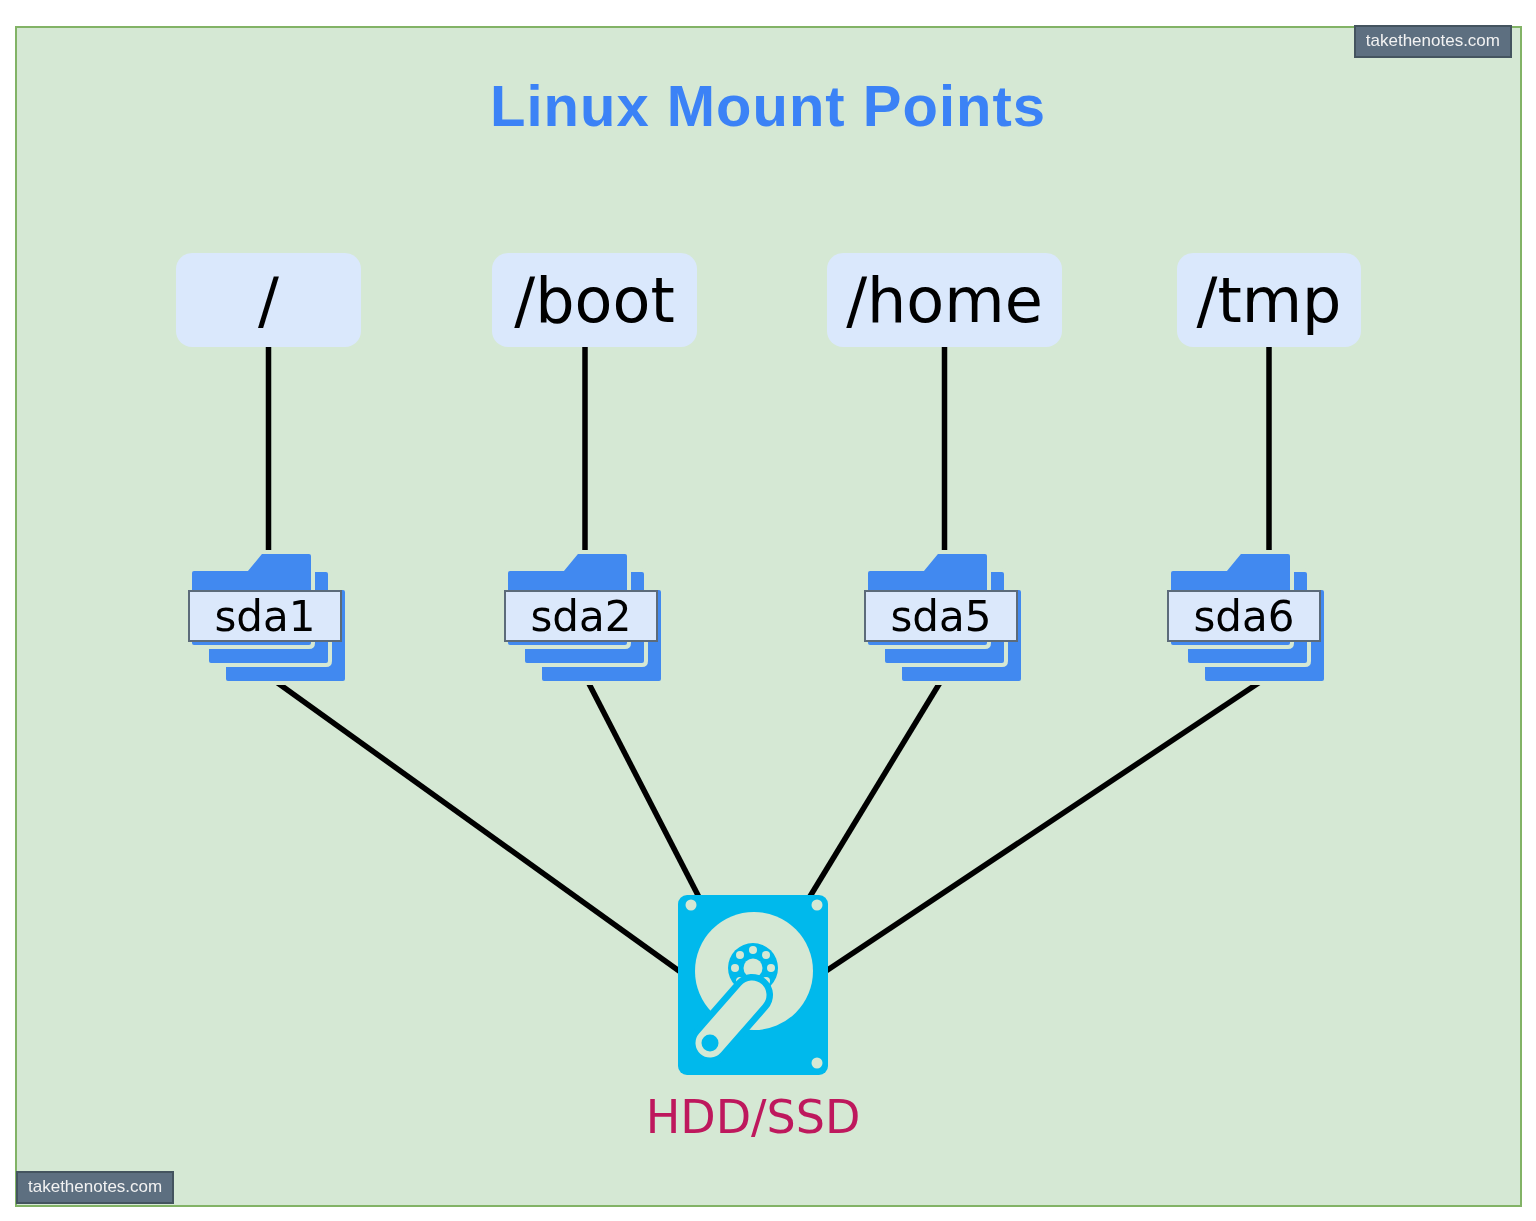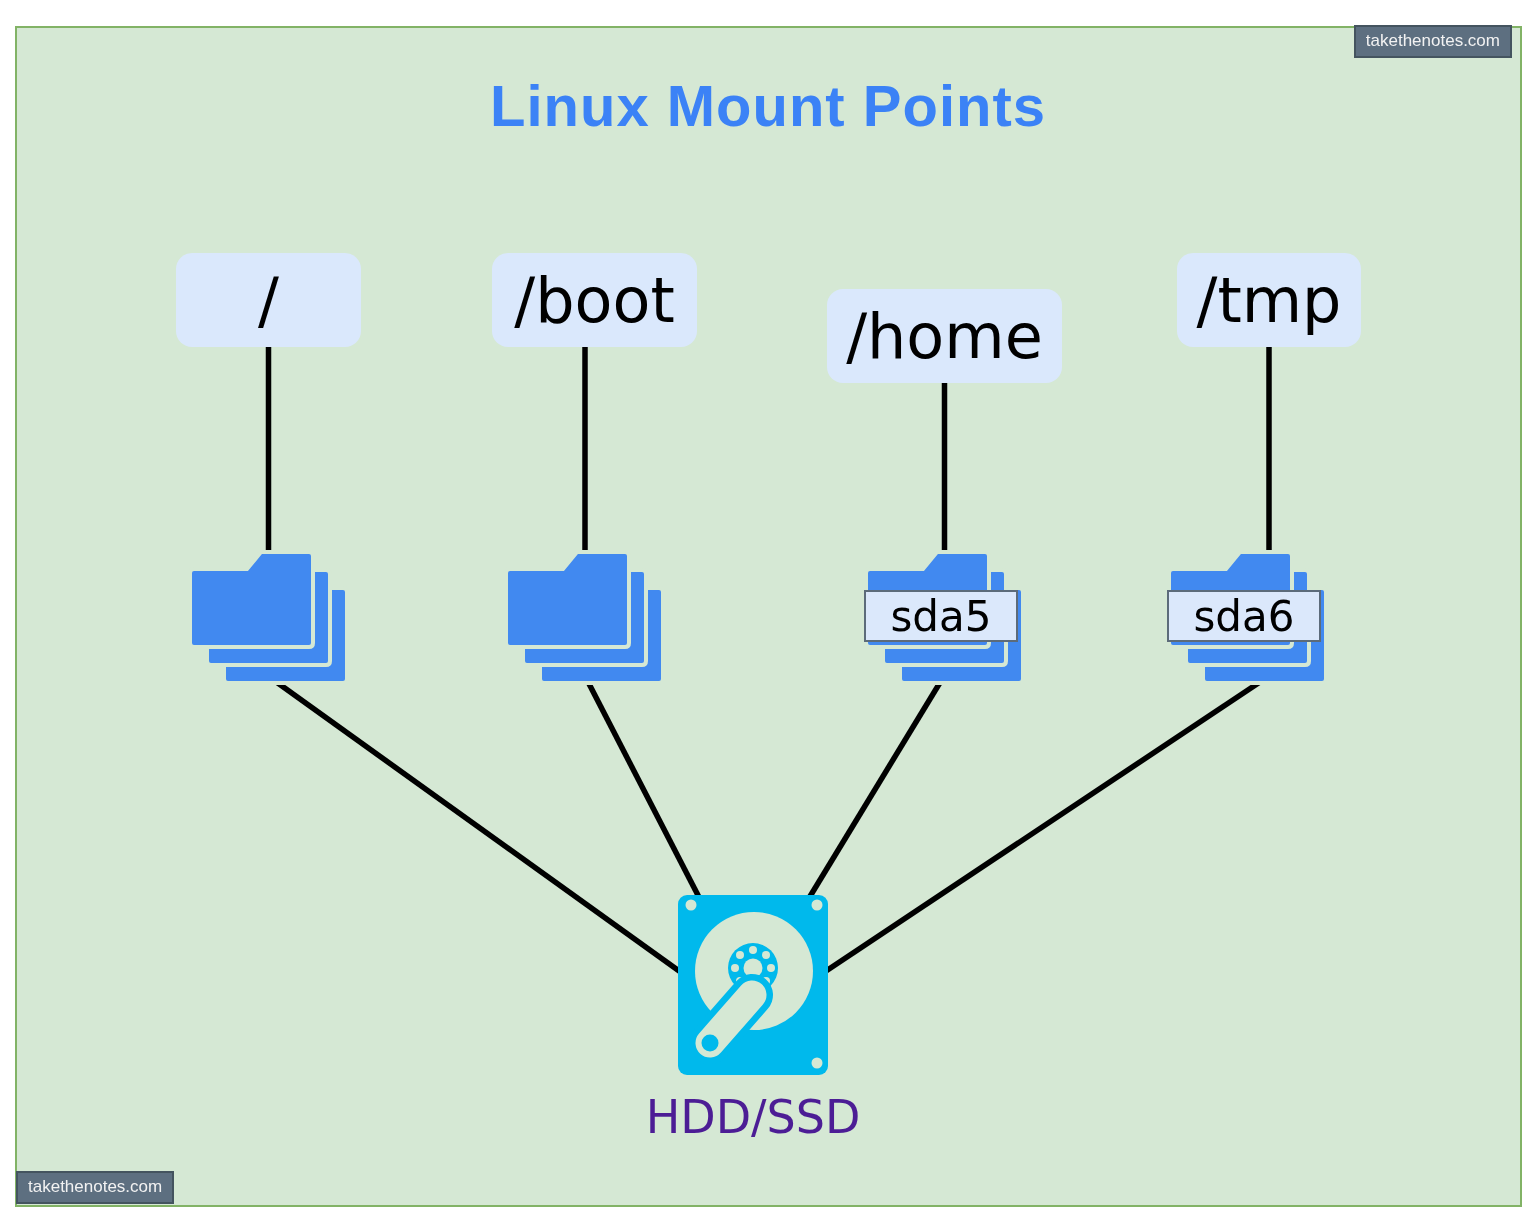--- a/index.html
+++ b/index.html
@@ -22,21 +22,21 @@
 
   .stack{position:absolute;top:548px;width:157px;height:135px;}
   .stack svg{position:absolute;left:0;top:0;overflow:visible;}
   .band{position:absolute;left:-2px;top:42px;width:150px;height:48px;
         background:var(--band_bg,#dbe8fb);border:2px solid var(--band_border,#5c6b7a);
         display:flex;align-items:center;justify-content:center;
         font-size:42px;color:#000;}
 
   .hdd{position:absolute;left:678px;top:895px;width:150px;height:180px;}
   .hdd-label{position:absolute;left:603px;top:1090px;width:300px;text-align:center;
-             font-size:46px;color:#4c1d95;}
+             font-size:46px;color:#be185d;}
 
   .watermark{position:absolute;background:var(--watermark_bg,#5d6f80);
              border:2px solid var(--watermark_border,#44545f);
              color:var(--watermark_text,#f2f2f2);
              font-family:"Liberation Sans",sans-serif;font-size:17px;
              padding:4px 10px 5px 10px;white-space:nowrap;}
   .wm-tr{right:24px;top:25px;}
   .wm-bl{left:16px;top:1171px;}
 </style>
 </head>
@@ -53,41 +53,43 @@
   <line x1="1269" y1="340" x2="1269" y2="596"></line>
   <line x1="268" y1="676" x2="700" y2="986"></line>
   <line x1="585" y1="676" x2="702" y2="903"></line>
   <line x1="944" y1="676" x2="806" y2="903"></line>
   <line x1="1269" y1="676" x2="808" y2="983"></line>
   <polygon points="1272,675 1280,659 1288,672" fill="#000"></polygon>
 </svg>
 
 <div class="mount" style="left:176px;width:185px;">/</div>
 <div class="mount" style="left:492px;width:205px;">/boot</div>
-<div class="mount" style="left:827px;width:235px;margin-top:36px;">/home</div>
+<div class="mount" style="left:827px;width:235px;">/home</div>
 <div class="mount" style="left:1177px;width:184px;">/tmp</div>
 
 <div class="stack" style="left:190px;">
   <svg width="157" height="135" viewBox="0 0 157 135">
     <g fill="var(--folder_blue,#4189f0)" stroke="var(--panel_bg,#d5e8d4)" stroke-width="4">
       <path transform="translate(34,36)" d="M4,21 H57 L71,4 H119 Q123,4 123,8 V95 Q123,99 119,99 H4 Q0,99 0,95 V25 Q0,21 4,21 Z"></path>
       <path transform="translate(17,18)" d="M4,21 H57 L71,4 H119 Q123,4 123,8 V95 Q123,99 119,99 H4 Q0,99 0,95 V25 Q0,21 4,21 Z"></path>
       <path d="M4,21 H57 L71,4 H119 Q123,4 123,8 V95 Q123,99 119,99 H4 Q0,99 0,95 V25 Q0,21 4,21 Z"></path>
     </g>
   </svg>
+  <div class="band">sda1</div>
 </div>
 
 <div class="stack" style="left:506px;">
   <svg width="157" height="135" viewBox="0 0 157 135">
     <g fill="var(--folder_blue,#4189f0)" stroke="var(--panel_bg,#d5e8d4)" stroke-width="4">
       <path transform="translate(34,36)" d="M4,21 H57 L71,4 H119 Q123,4 123,8 V95 Q123,99 119,99 H4 Q0,99 0,95 V25 Q0,21 4,21 Z"></path>
       <path transform="translate(17,18)" d="M4,21 H57 L71,4 H119 Q123,4 123,8 V95 Q123,99 119,99 H4 Q0,99 0,95 V25 Q0,21 4,21 Z"></path>
       <path d="M4,21 H57 L71,4 H119 Q123,4 123,8 V95 Q123,99 119,99 H4 Q0,99 0,95 V25 Q0,21 4,21 Z"></path>
     </g>
   </svg>
+  <div class="band">sda2</div>
 </div>
 
 <div class="stack" style="left:866px;">
   <svg width="157" height="135" viewBox="0 0 157 135">
     <g fill="var(--folder_blue,#4189f0)" stroke="var(--panel_bg,#d5e8d4)" stroke-width="4">
       <path transform="translate(34,36)" d="M4,21 H57 L71,4 H119 Q123,4 123,8 V95 Q123,99 119,99 H4 Q0,99 0,95 V25 Q0,21 4,21 Z"></path>
       <path transform="translate(17,18)" d="M4,21 H57 L71,4 H119 Q123,4 123,8 V95 Q123,99 119,99 H4 Q0,99 0,95 V25 Q0,21 4,21 Z"></path>
       <path d="M4,21 H57 L71,4 H119 Q123,4 123,8 V95 Q123,99 119,99 H4 Q0,99 0,95 V25 Q0,21 4,21 Z"></path>
     </g>
   </svg>

